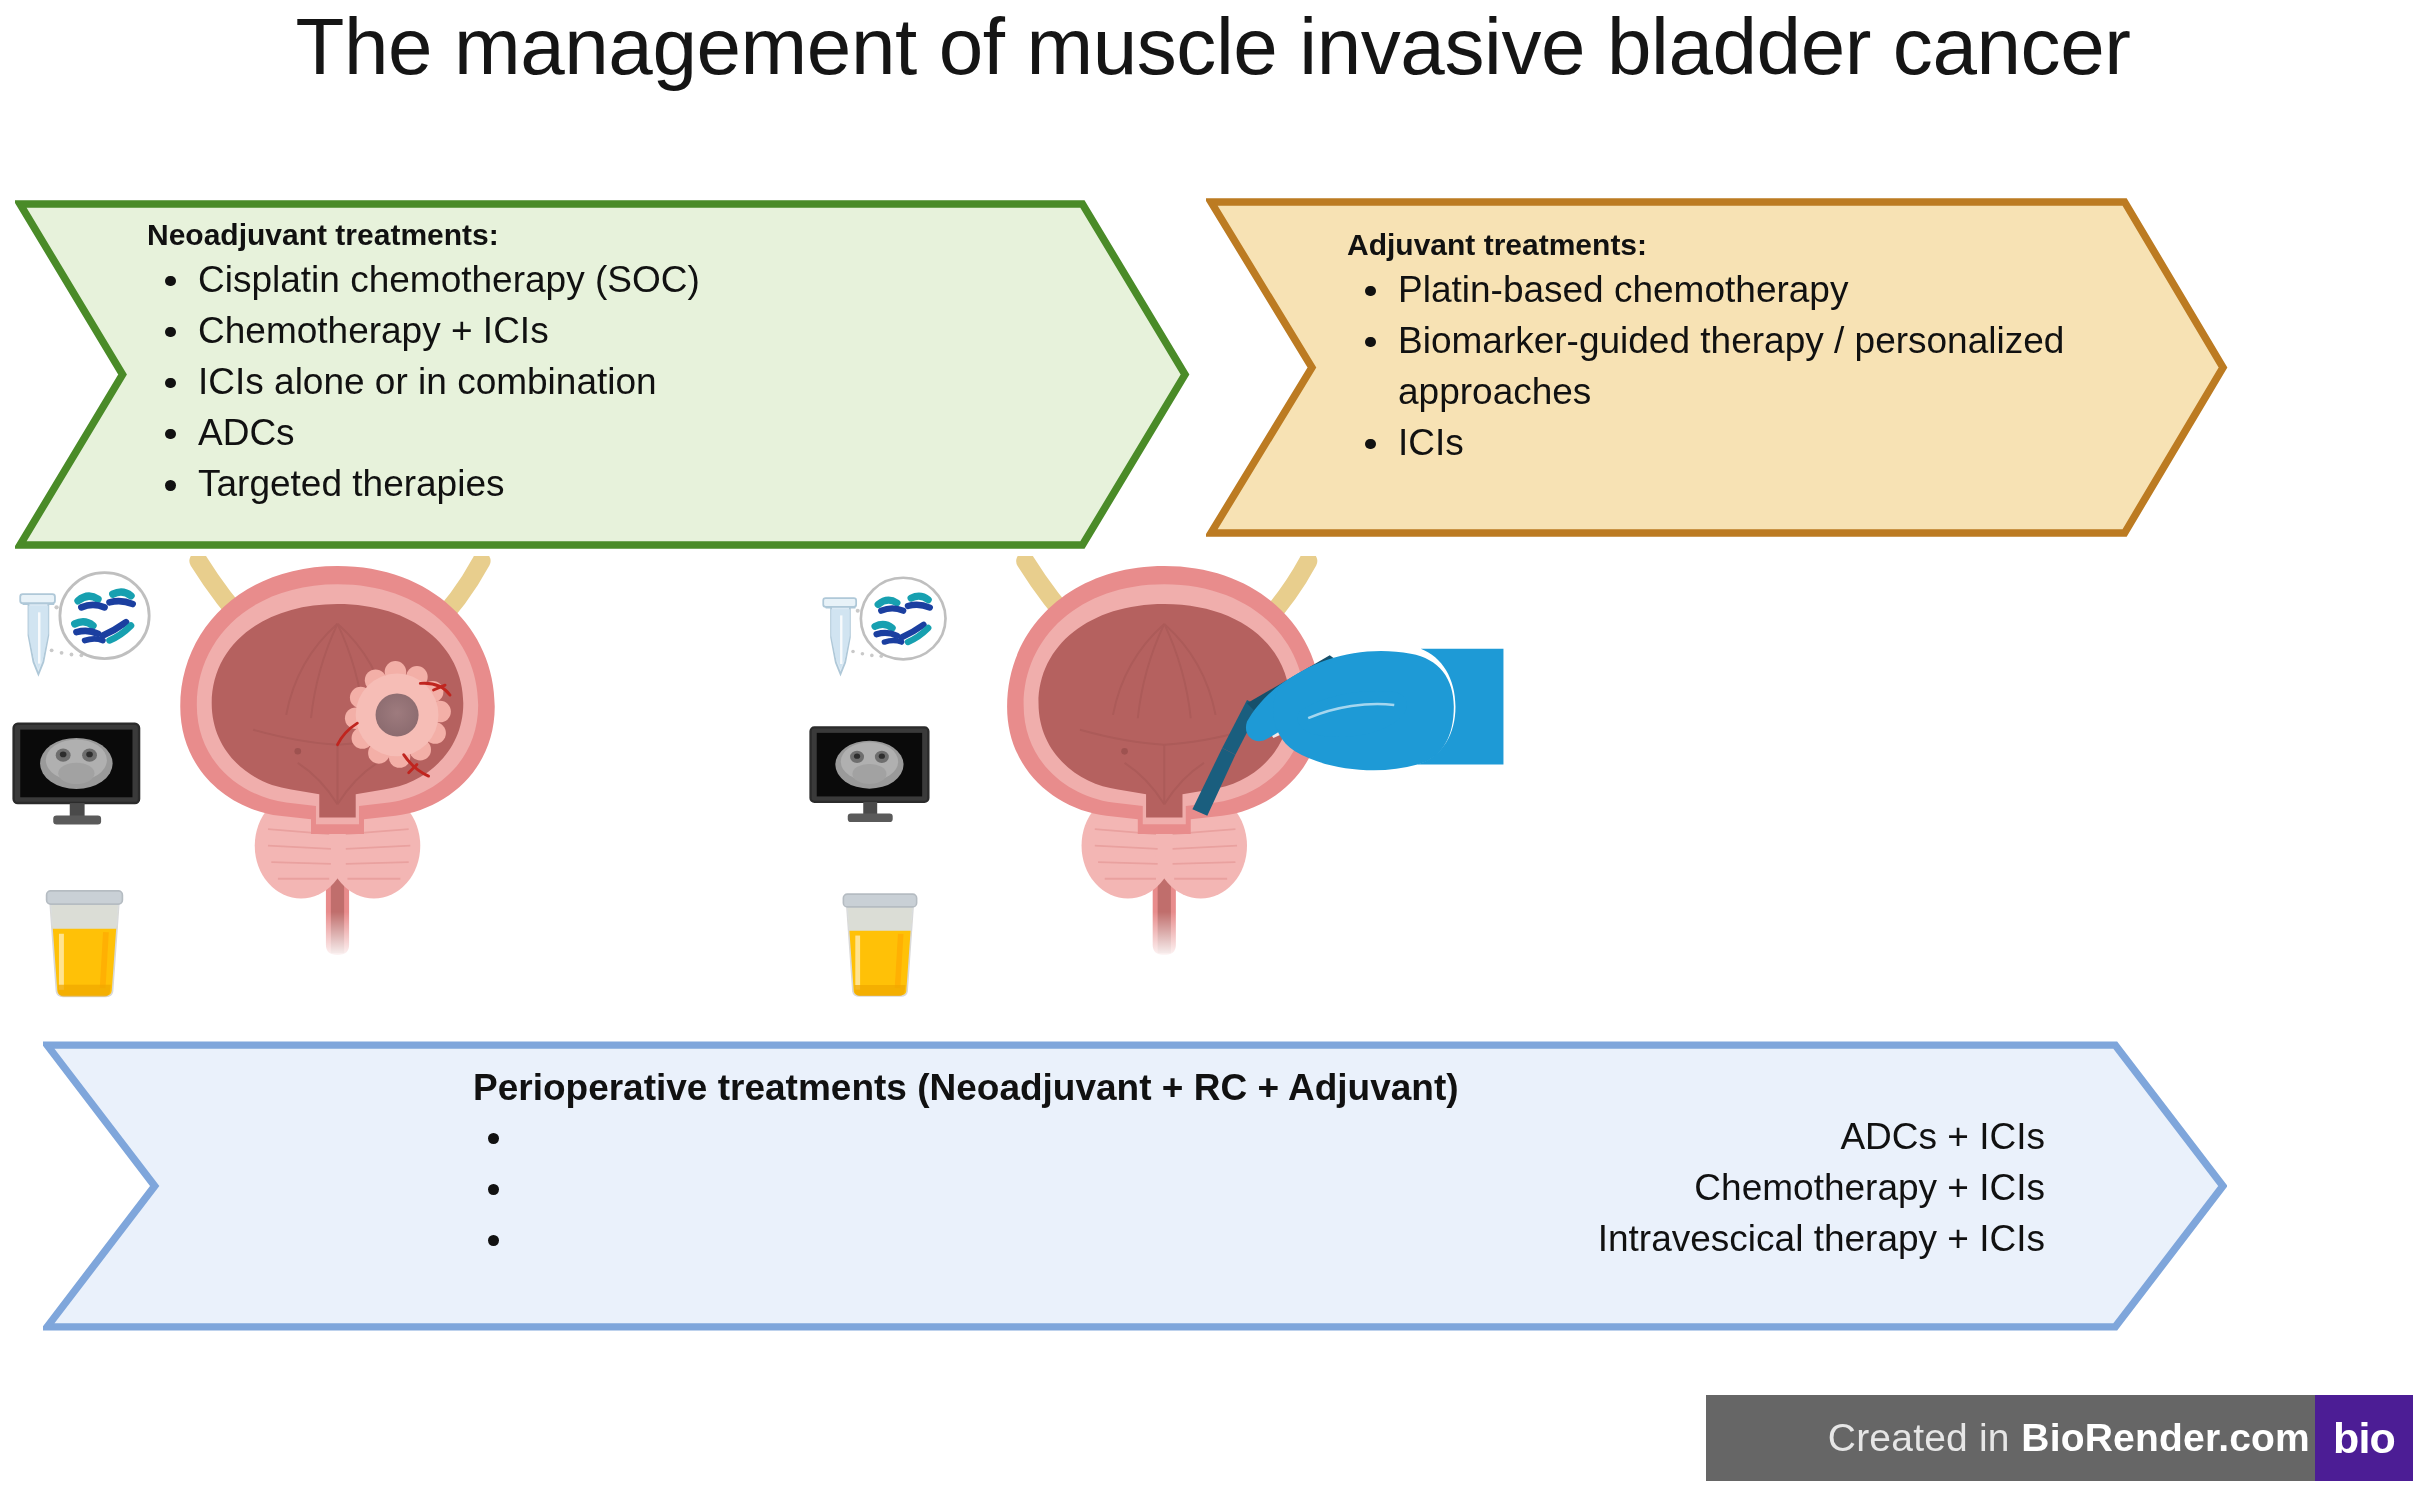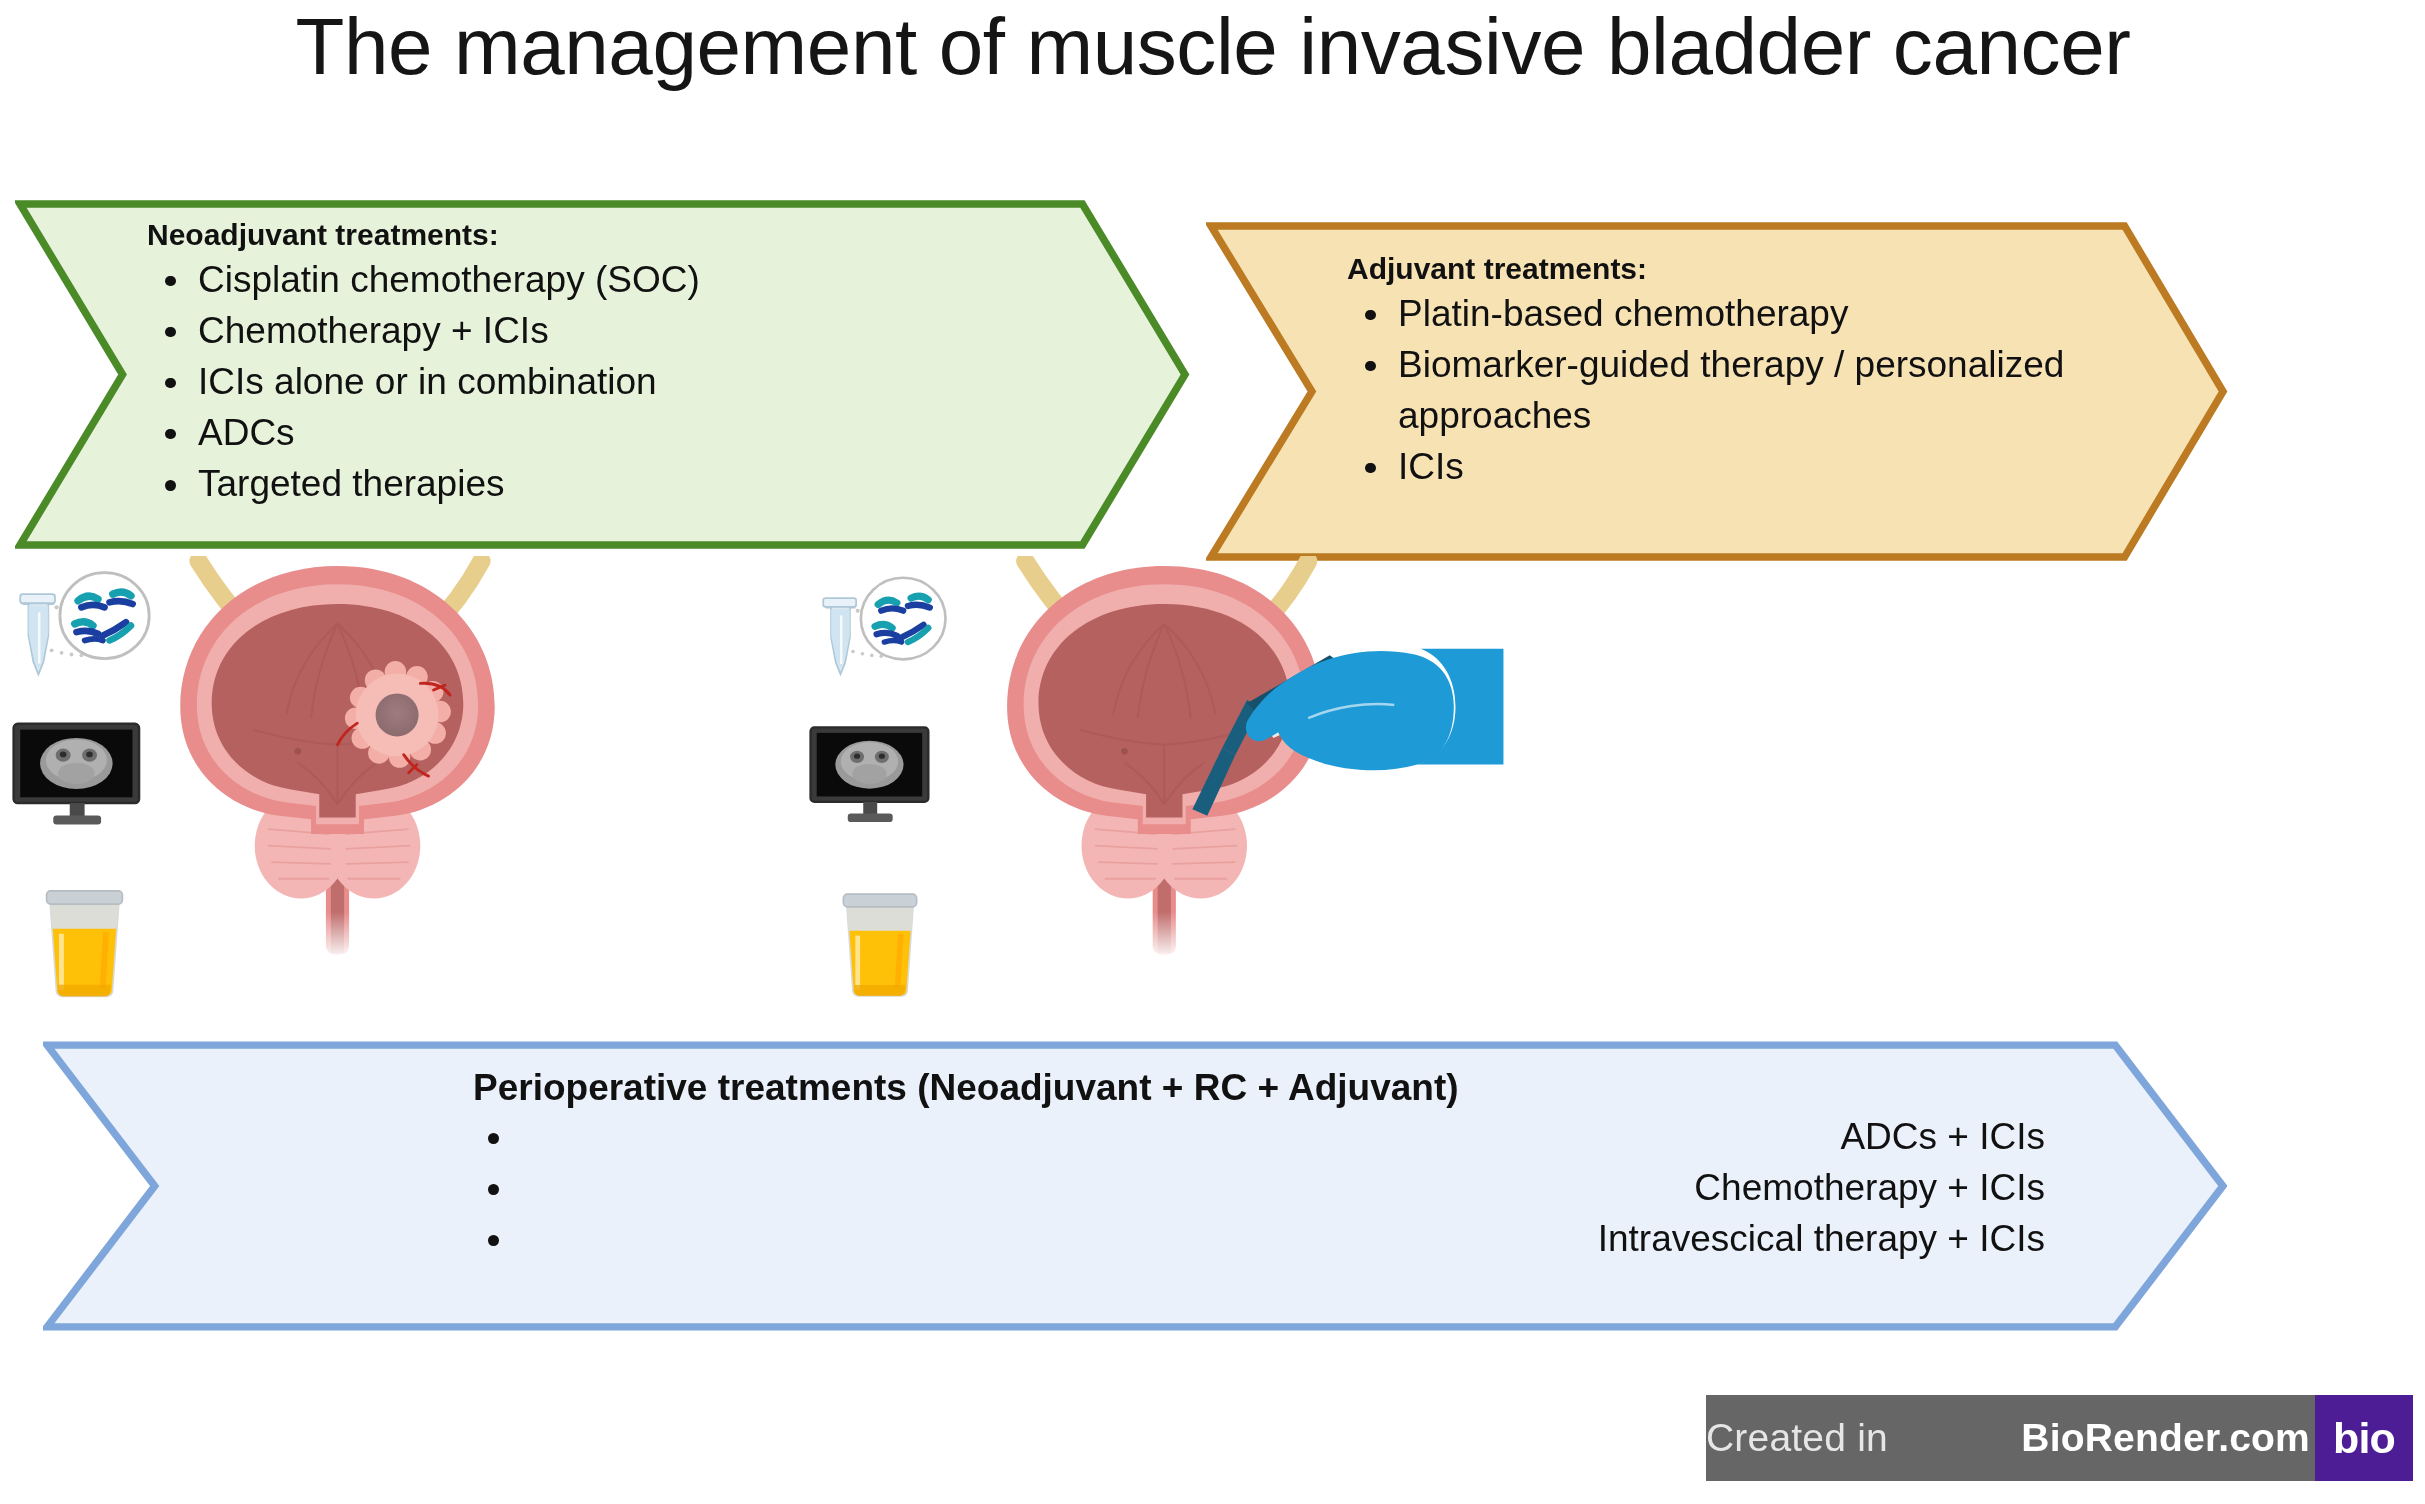--- a/index.html
+++ b/index.html
@@ -65,21 +65,21 @@
     left:18px;top:0.58em;
     width:10.8px;height:10.8px;
     border-radius:50%;
     background:#111;
   }
 
   
   #banner-neoadjuvant{ left:15px;  top:199px;  width:1175px; height:351px; }
   #banner-neoadjuvant .chev-content{ left:132px; top:18px; width:976px; }
 
-  #banner-adjuvant{ left:1206px; top:221px; width:1022px; height:341px; }
+  #banner-adjuvant{ left:1206px; top:197px; width:1022px; height:341px; }
   #banner-adjuvant .chev-content{ left:141px; top:30px; width:844px; }
 
   #banner-perioperative{ left:43px; top:1041px; width:2184px; height:290px; }
   #banner-perioperative .chev-content{ left:430px; top:25px; width:1572px; }
   #banner-perioperative .banner-heading{ font-size:37px; }
   #banner-perioperative ul.bullets li{ padding-left:46px;text-align:right; }
   #banner-perioperative ul.bullets li .bullet-dot{ left:15px; }
 
   
   .illus-group{position:absolute;}
@@ -96,21 +96,21 @@
     width:707px;height:86px;
     display:flex;
     align-items:stretch;
   }
   #biorender-watermark .wm-text{
     flex:1;
     background:#666666;
     color:#ffffff;
     display:flex;
     align-items:center;
-    justify-content:space-between;
+    justify-content:flex-end;
     font-size:39px;
     letter-spacing:0.2px;
     padding-right:5px;
   }
   #biorender-watermark .wm-text .light{ font-weight:400; color:#e6e6e6;}
   #biorender-watermark .wm-text .bold{ font-weight:bold; color:#ffffff; margin-left:11.6px;}
   #biorender-watermark .wm-logo{
     width:98px;
     background:#4c1d95;
     color:#ffffff;

